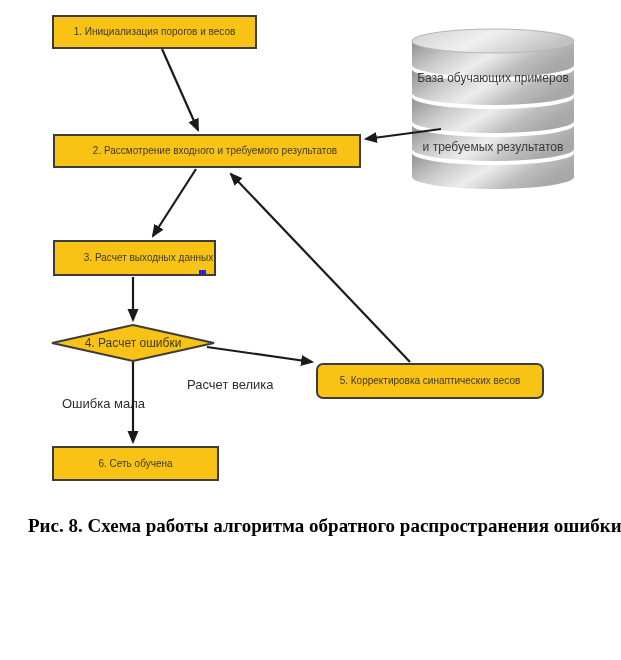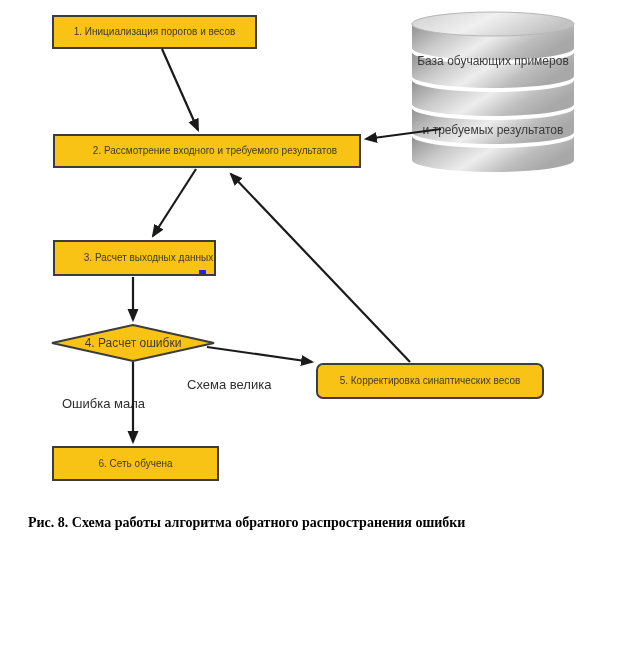--- a/index.html
+++ b/index.html
@@ -32,21 +32,21 @@
   .diamond{
     position:absolute;left:50px;top:324px;width:166px;height:38px;
   }
   .diamond svg{position:absolute;left:0;top:0;}
   .diamond .dlabel{
     position:absolute;left:0;top:0;width:100%;height:100%;
     display:flex;align-items:center;justify-content:center;
     font-size:12px;color:var(--text);white-space:nowrap;
   }
   .database{
-    position:absolute;left:409px;top:11px;width:168px;height:164px;
+    position:absolute;left:409px;top:28px;width:168px;height:164px;
   }
   .db-label{
     position:absolute;left:0;width:168px;text-align:center;
     font-size:12px;color:var(--db-text);white-space:nowrap;
   }
   .db-line1{top:43px;}
   .db-line2{top:112px;}
   .edge-label{
     position:absolute;font-size:13px;color:#2E2E2E;white-space:nowrap;
   }
@@ -56,21 +56,21 @@
     position:absolute;left:0;top:0;width:621px;height:660px;
     pointer-events:none;
   }
   .artifact{
     position:absolute;left:199px;top:270px;width:7px;height:4px;
     background:var(--artifact-blue);
   }
   .caption{
     position:absolute;left:28px;top:515px;width:575px;
     font-family:"Liberation Serif",serif;font-weight:bold;
-    font-size:14px;color:#000000;white-space:nowrap;
+    font-size:19px;color:#000000;white-space:nowrap;
   }
 </style>
 </head>
 <body>
 
 <div class="stage">
 
   <div class="database">
     <svg width="168" height="164" viewBox="0 0 168 164">
       <defs>
@@ -105,21 +105,21 @@
   <div class="node box6">6. Сеть обучена</div>
 
   <div class="diamond">
     <svg width="166" height="38" viewBox="0 0 166 38">
       <polygon points="83,1 164,19 83,37 2,19" style="fill:var(--node-fill);stroke:var(--node-border);stroke-width:2"></polygon>
     </svg>
     <span class="dlabel">4. Расчет ошибки</span>
   </div>
 
   <div class="edge-label lbl-small">Ошибка мала</div>
-  <div class="edge-label lbl-large">Схема велика</div>
+  <div class="edge-label lbl-large">Расчет велика</div>
 
   <div class="artifact"></div>
 
   <svg class="arrow-layer" width="621" height="660" viewBox="0 0 621 660">
     <defs>
       <marker id="ah" markerWidth="6" markerHeight="6" refX="5" refY="2.5" orient="auto" markerUnits="strokeWidth">
         <path d="M0,0 L6,2.5 L0,5 z" style="fill:var(--arrow)"></path>
       </marker>
     </defs>
     <g style="stroke:var(--arrow)" stroke-width="2.2" fill="none">

